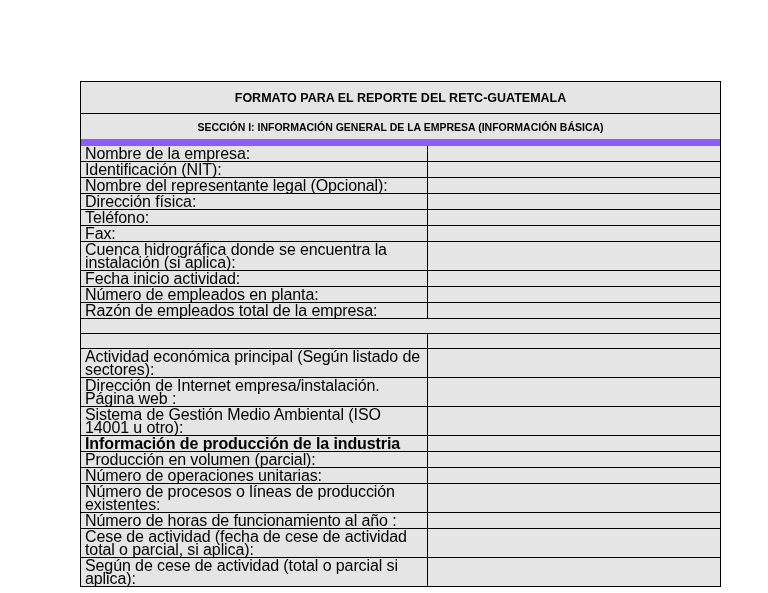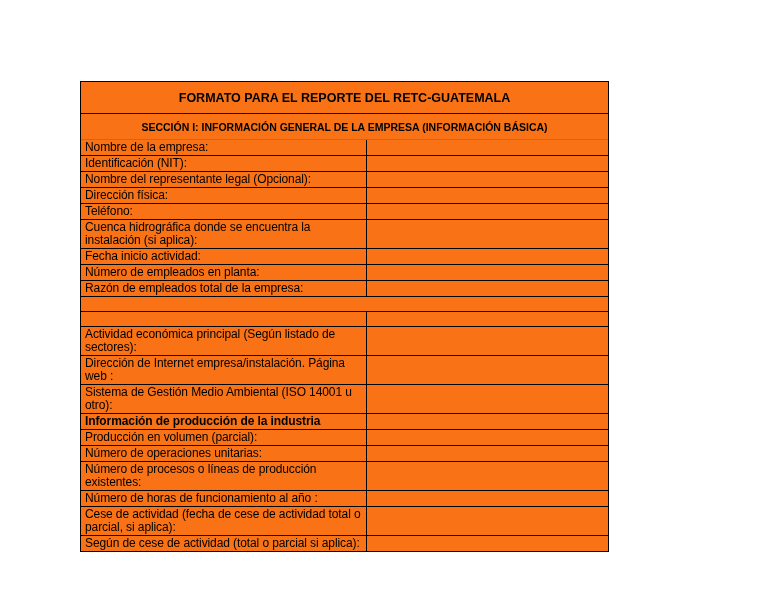--- a/index.html
+++ b/index.html
@@ -12,23 +12,23 @@
     position: relative;
     width: 768px;
     height: 593px;
     background: #ffffff;
     overflow: hidden;
   }
   .form-table {
     position: absolute;
     left: 80px;
     top: 81px;
-    width: 529px;
+    width: 641px;
     border: 1.5px solid #000000;
-    background: #f97316;
+    background: #e5e5e5;
     box-sizing: border-box;
   }
   .title-row {
     height: 31px;
     display: flex;
     align-items: center;
     justify-content: center;
     font-weight: bold;
     font-size: 12.5px;
     color: #000000;
@@ -36,21 +36,21 @@
     text-align: center;
   }
   .section-row {
     height: 25px;
     display: flex;
     align-items: center;
     justify-content: center;
     font-weight: bold;
     font-size: 10.5px;
     color: #000000;
-    border-bottom: 1px solid #8b5cf6;
+    border-bottom: 7px solid #8b5cf6;
     text-align: center;
   }
   .rows {
     width: 100%;
   }
   .row {
     display: flex;
     border-bottom: 1px solid #000000;
     min-height: 15px;
     box-sizing: border-box;
@@ -58,21 +58,21 @@
   .row:last-child {
     border-bottom: none;
   }
   .row.bold .label-cell {
     font-weight: bold;
   }
   .label-cell {
     width: 54.3%;
     box-sizing: border-box;
     padding: 1px 3px 1px 4px;
-    font-size: 12px;
+    font-size: 16px;
     line-height: 13px;
     letter-spacing: -0.1px;
     color: #000000;
     border-right: 1px solid #000000;
   }
   .value-cell {
     flex: 1;
     box-sizing: border-box;
     padding: 1px 3px;
     font-size: 10px;
@@ -99,20 +99,24 @@
         <div class="row">
           <div class="label-cell">Nombre del representante legal (Opcional):</div>
           <div class="value-cell"></div>
         </div>
         <div class="row">
           <div class="label-cell">Dirección física:</div>
           <div class="value-cell"></div>
         </div>
         <div class="row">
           <div class="label-cell">Teléfono:</div>
+          <div class="value-cell"></div>
+        </div>
+        <div class="row">
+          <div class="label-cell">Fax:</div>
           <div class="value-cell"></div>
         </div>
         <div class="row">
           <div class="label-cell">Cuenca hidrográfica donde se encuentra la instalación (si aplica):</div>
           <div class="value-cell"></div>
         </div>
         <div class="row">
           <div class="label-cell">Fecha inicio actividad:</div>
           <div class="value-cell"></div>
         </div>

